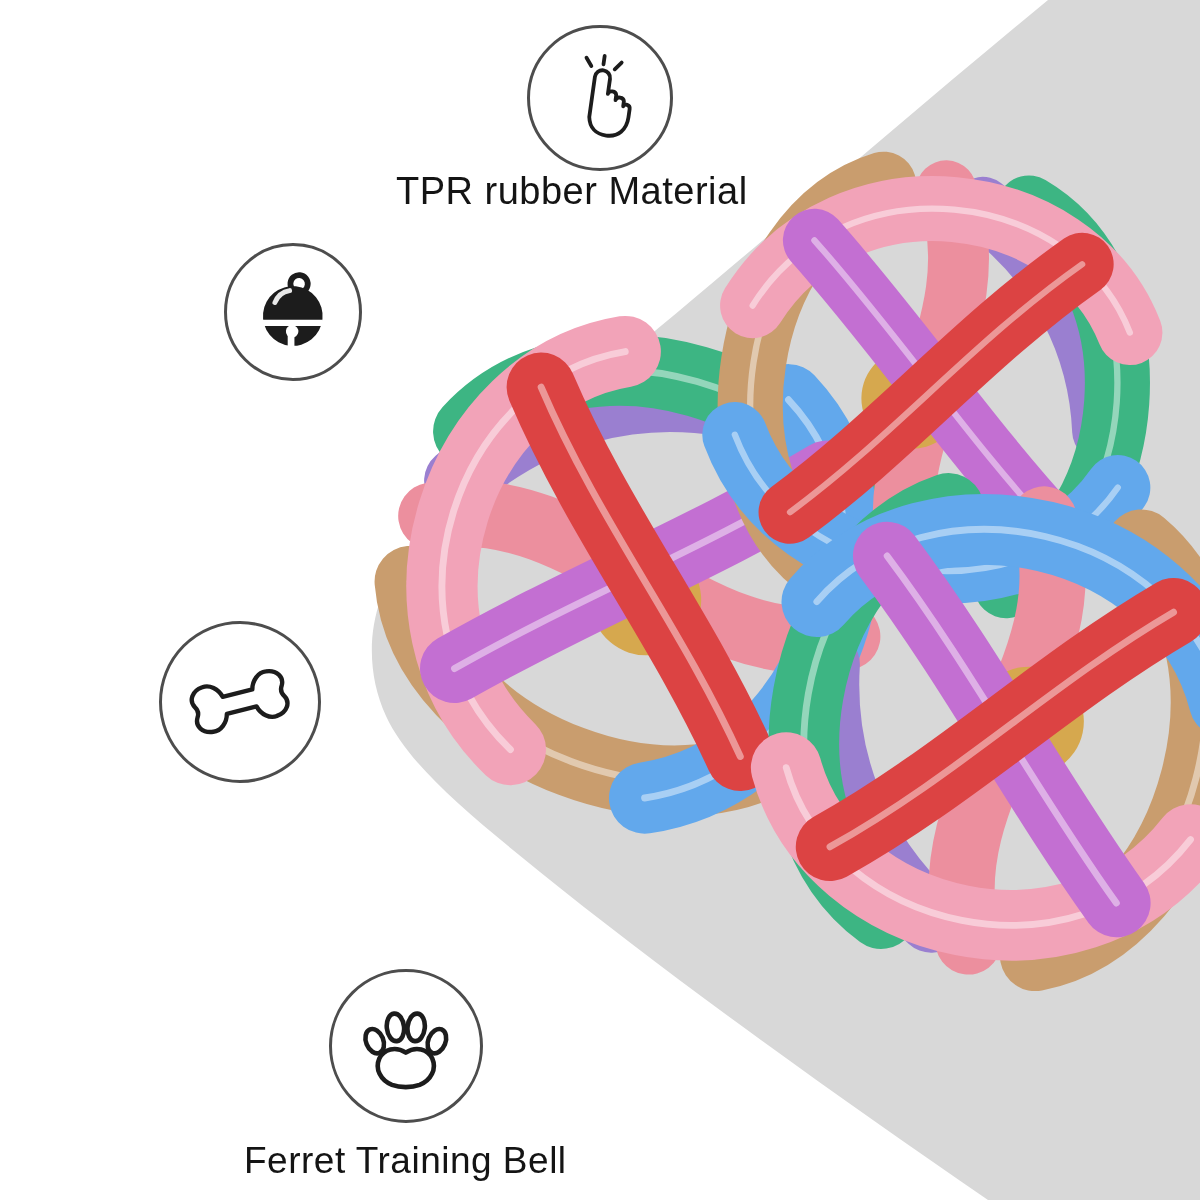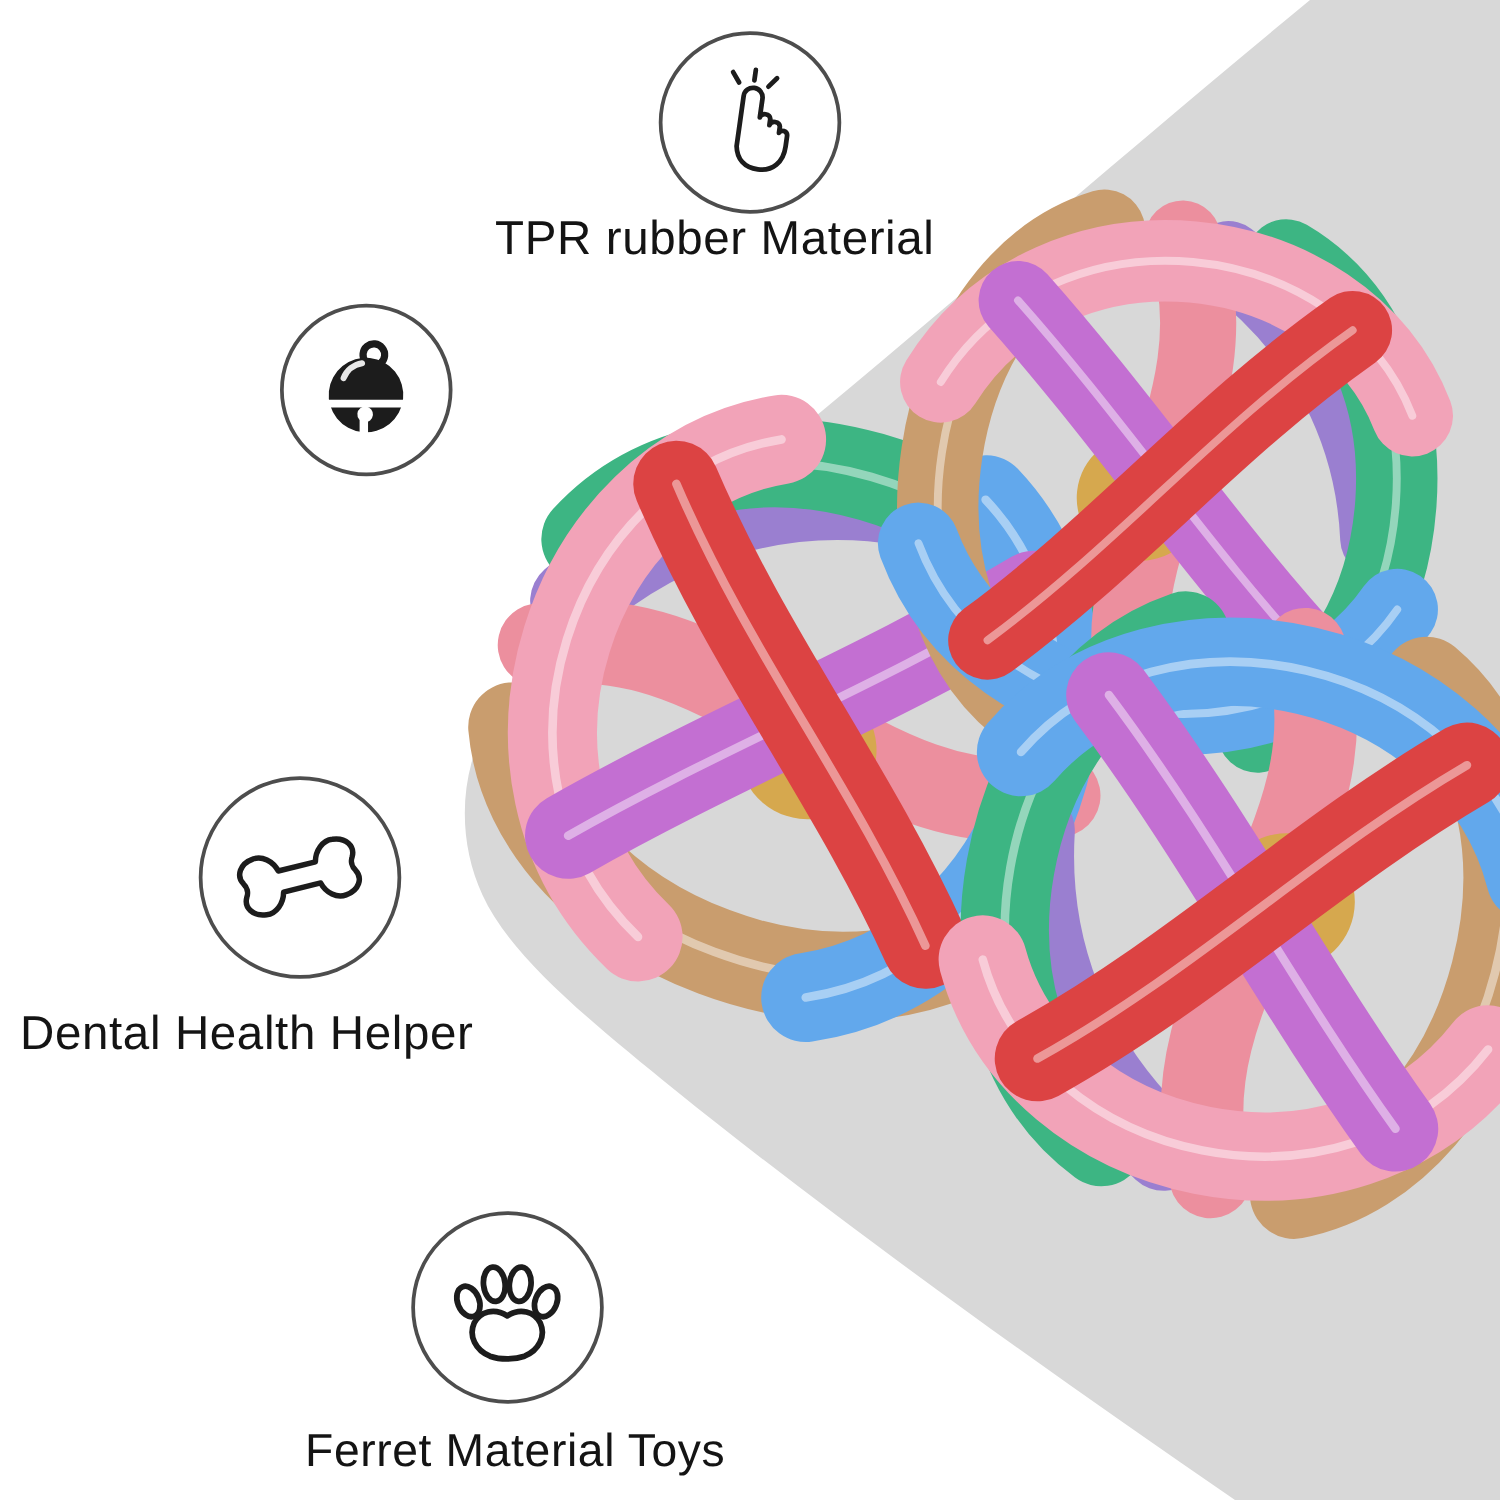--- a/index.html
+++ b/index.html
@@ -133,29 +133,28 @@
   <div class="icon-circle c3">
     <svg viewBox="-50 -28 100 56" aria-hidden="true">
       <g class="glyph" stroke-width="4" transform="rotate(-14)">
         <path d="M -14 -8 C -16 -16 -23 -22 -30 -21 C -40 -20 -45 -12 -41 -5
                  C -39 -2 -39 2 -41 5 C -45 12 -40 20 -30 21 C -23 22 -16 16 -14 8
                  L 14 8 C 16 16 23 22 30 21 C 40 20 45 12 41 5
                  C 39 2 39 -2 41 -5 C 45 -12 40 -20 30 -21 C 23 -22 16 -16 14 -8 Z"></path>
       </g>
     </svg>
   </div>
-  <div class="label l3">Dental Health Helper</div>
 
   <div class="icon-circle c4">
     <svg viewBox="-45 -42 90 84" aria-hidden="true">
       <g class="glyph" stroke-width="4">
         <path d="M 0 6 C 9 0 19 3 23 11 C 27 20 22 30 12 34
                  C 5 36.5 -5 36.5 -12 34 C -22 30 -27 20 -23 11 C -19 3 -9 0 0 6 Z"></path>
         <ellipse cx="-27" cy="-4" rx="7.5" ry="11" transform="rotate(-22 -27 -4)"></ellipse>
         <ellipse cx="-9" cy="-16" rx="7.5" ry="12" transform="rotate(-6 -9 -16)"></ellipse>
         <ellipse cx="9" cy="-16" rx="7.5" ry="12" transform="rotate(6 9 -16)"></ellipse>
         <ellipse cx="27" cy="-4" rx="7.5" ry="11" transform="rotate(22 27 -4)"></ellipse>
       </g>
     </svg>
   </div>
-  <div class="label l4">Ferret Material Toys</div>
+  <div class="label l4">Ferret Training Bell</div>
 
 </div>
 
 </body></html>

